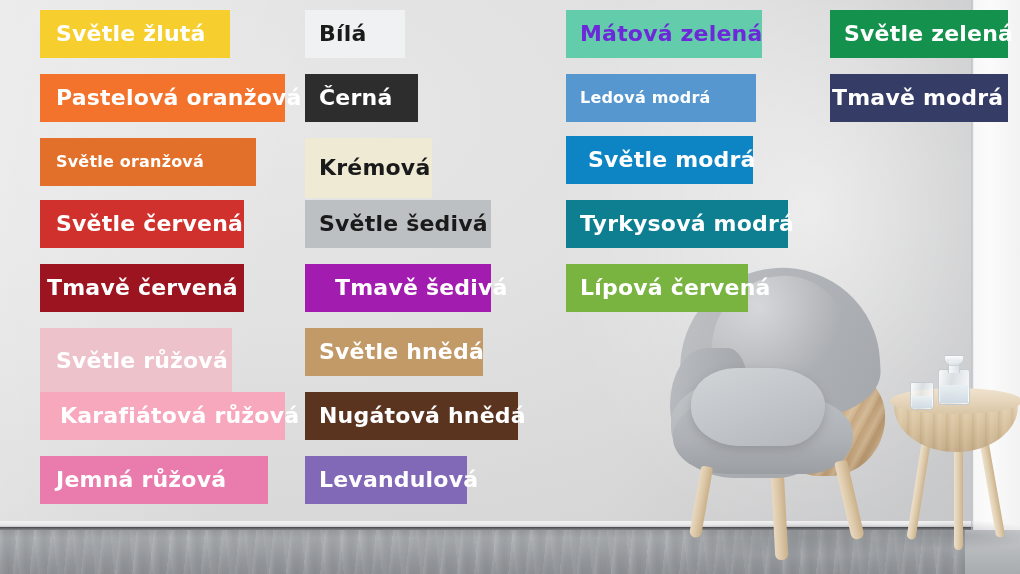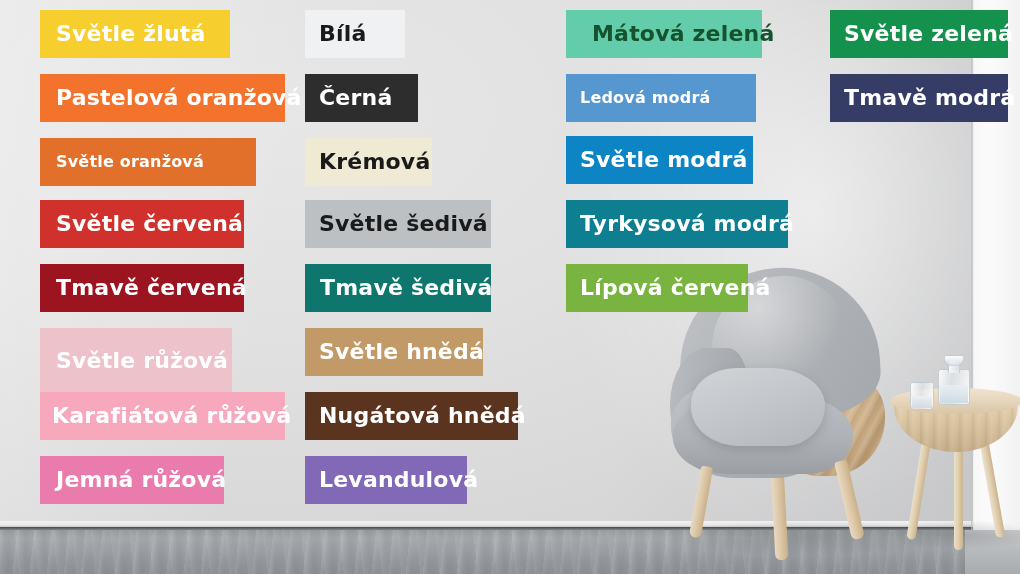--- a/index.html
+++ b/index.html
@@ -303,72 +303,72 @@
       </div>
       <div class="label" style="left: 0px; top: 74px; width: 245px; height: 48px; background: rgb(243, 114, 44); color: rgb(255, 255, 255); font-size: 22px; padding-left: 16px; padding-right: 12px;">
         <span>Pastelová oranžová</span>
       </div>
       <div class="label" style="left: 0px; top: 138px; width: 216px; height: 48px; background: rgb(227, 112, 42); color: rgb(255, 255, 255); font-size: 16px; padding-left: 16px; padding-right: 12px;">
         <span>Světle oranžová</span>
       </div>
       <div class="label" style="left: 0px; top: 200px; width: 204px; height: 48px; background: rgb(208, 49, 45); color: rgb(255, 255, 255); font-size: 22px; padding-left: 16px; padding-right: 12px;">
         <span>Světle červená</span>
       </div>
-      <div class="label" style="left: 0px; top: 264px; width: 204px; height: 48px; background: rgb(156, 20, 32); color: rgb(255, 255, 255); font-size: 22px; padding-left: 16px; padding-right: 12px;">
+      <div class="label" style="left: 0px; top: 264px; width: 204px; height: 48px; background: rgb(156, 20, 32); color: rgb(255, 255, 255); font-size: 22px; padding-left: 7px; padding-right: 12px;">
         <span>Tmavě červená</span>
       </div>
       <div class="label" style="left: 0px; top: 328px; width: 192px; height: 66px; background: rgb(237, 194, 203); color: rgb(255, 255, 255); font-size: 22px; padding-left: 16px; padding-right: 12px;">
         <span>Světle růžová</span>
       </div>
-      <div class="label" style="left: 0px; top: 392px; width: 245px; height: 48px; background: rgb(247, 168, 189); color: rgb(255, 255, 255); font-size: 22px; padding-left: 12px; padding-right: 12px;">
+      <div class="label" style="left: 0px; top: 392px; width: 245px; height: 48px; background: rgb(247, 168, 189); color: rgb(255, 255, 255); font-size: 22px; padding-left: 20px; padding-right: 12px;">
         <span>Karafiátová růžová</span>
       </div>
-      <div class="label" style="left: 0px; top: 456px; width: 184px; height: 48px; background: rgb(234, 123, 173); color: rgb(255, 255, 255); font-size: 22px; padding-left: 16px; padding-right: 12px;">
+      <div class="label" style="left: 0px; top: 456px; width: 228px; height: 48px; background: rgb(234, 123, 173); color: rgb(255, 255, 255); font-size: 22px; padding-left: 16px; padding-right: 12px;">
         <span>Jemná růžová</span>
       </div>
       <div class="label" style="left: 265px; top: 10px; width: 100px; height: 48px; background: rgb(240, 241, 243); color: rgb(26, 26, 26); font-size: 22px; padding-left: 14px; padding-right: 12px;">
         <span>Bílá</span>
       </div>
       <div class="label" style="left: 265px; top: 74px; width: 113px; height: 48px; background: rgb(45, 45, 45); color: rgb(255, 255, 255); font-size: 22px; padding-left: 14px; padding-right: 12px;">
         <span>Černá</span>
       </div>
-      <div class="label" style="left: 265px; top: 138px; width: 127px; height: 48px; background: rgb(238, 234, 212); color: rgb(26, 26, 26); font-size: 22px; padding-left: 14px; padding-right: 12px;">
+      <div class="label" style="left: 265px; top: 138px; width: 127px; height: 60px; background: rgb(238, 234, 212); color: rgb(26, 26, 26); font-size: 22px; padding-left: 14px; padding-right: 12px;">
         <span>Krémová</span>
       </div>
       <div class="label" style="left: 265px; top: 200px; width: 186px; height: 48px; background: rgb(189, 192, 195); color: rgb(26, 26, 26); font-size: 22px; padding-left: 14px; padding-right: 12px;">
         <span>Světle šedivá</span>
       </div>
-      <div class="label" style="left: 265px; top: 264px; width: 186px; height: 48px; background: #0f766e; color: rgb(255, 255, 255); font-size: 22px; padding-left: 15px; padding-right: 12px;">
+      <div class="label" style="left: 265px; top: 264px; width: 186px; height: 48px; background: #a21caf; color: rgb(255, 255, 255); font-size: 22px; padding-left: 30px; padding-right: 12px;">
         <span>Tmavě šedivá</span>
       </div>
       <div class="label" style="left: 265px; top: 328px; width: 178px; height: 48px; background: rgb(194, 154, 104); color: rgb(255, 255, 255); font-size: 22px; padding-left: 14px; padding-right: 12px;">
         <span>Světle hnědá</span>
       </div>
       <div class="label" style="left: 265px; top: 392px; width: 213px; height: 48px; background: rgb(91, 52, 32); color: rgb(255, 255, 255); font-size: 22px; padding-left: 14px; padding-right: 12px;">
         <span>Nugátová hnědá</span>
       </div>
       <div class="label" style="left: 265px; top: 456px; width: 162px; height: 48px; background: rgb(130, 105, 184); color: rgb(255, 255, 255); font-size: 22px; padding-left: 14px; padding-right: 12px;">
         <span>Levandulová</span>
       </div>
-      <div class="label" style="left: 526px; top: 10px; width: 196px; height: 48px; background: rgb(99, 204, 170); color: #14532d; font-size: 22px; padding-left: 26px; padding-right: 12px;">
+      <div class="label" style="left: 526px; top: 10px; width: 196px; height: 48px; background: rgb(99, 204, 170); color: #6d28d9; font-size: 22px; padding-left: 14px; padding-right: 12px;">
         <span>Mátová zelená</span>
       </div>
       <div class="label" style="left: 526px; top: 74px; width: 190px; height: 48px; background: rgb(86, 151, 208); color: rgb(255, 255, 255); font-size: 16px; padding-left: 14px; padding-right: 12px;">
         <span>Ledová modrá</span>
       </div>
-      <div class="label" style="left: 526px; top: 136px; width: 187px; height: 48px; background: rgb(13, 133, 196); color: rgb(255, 255, 255); font-size: 22px; padding-left: 14px; padding-right: 12px;">
+      <div class="label" style="left: 526px; top: 136px; width: 187px; height: 48px; background: rgb(13, 133, 196); color: rgb(255, 255, 255); font-size: 22px; padding-left: 22px; padding-right: 12px;">
         <span>Světle modrá</span>
       </div>
       <div class="label" style="left: 526px; top: 200px; width: 222px; height: 48px; background: rgb(13, 127, 145); color: rgb(255, 255, 255); font-size: 22px; padding-left: 14px; padding-right: 12px;">
         <span>Tyrkysová modrá</span>
       </div>
       <div class="label" style="left: 526px; top: 264px; width: 182px; height: 48px; background: rgb(121, 180, 65); color: rgb(255, 255, 255); font-size: 22px; padding-left: 14px; padding-right: 12px;">
         <span>Lípová červená</span>
       </div>
       <div class="label" style="left: 790px; top: 10px; width: 178px; height: 48px; background: rgb(20, 146, 77); color: rgb(255, 255, 255); font-size: 22px; padding-left: 14px; padding-right: 12px;">
         <span>Světle zelená</span>
       </div>
-      <div class="label" style="left: 790px; top: 74px; width: 178px; height: 48px; background: rgb(53, 60, 102); color: rgb(255, 255, 255); font-size: 22px; padding-left: 14px; padding-right: 12px;">
+      <div class="label" style="left: 790px; top: 74px; width: 178px; height: 48px; background: rgb(53, 60, 102); color: rgb(255, 255, 255); font-size: 22px; padding-left: 2px; padding-right: 12px;">
         <span>Tmavě modrá</span>
       </div>
     </div>
 
 </div>
 
 </body></html>

